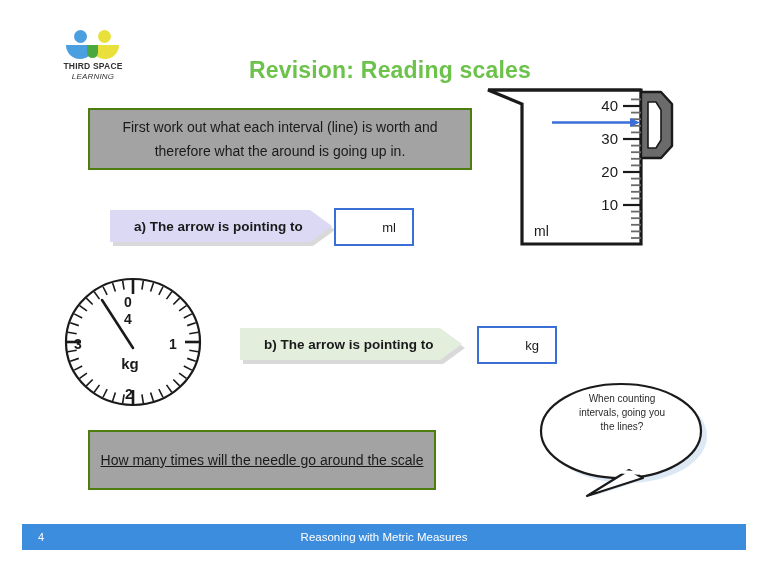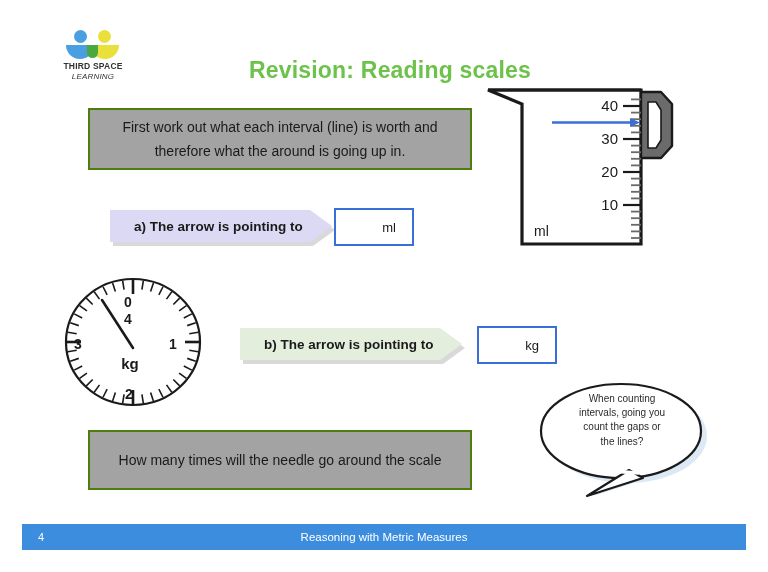--- a/index.html
+++ b/index.html
@@ -87,21 +87,21 @@
     display: flex;
     flex-direction: column;
     align-items: center;
     justify-content: center;
     color: #1a1a1a;
     font-size: 14px;
     line-height: 1.75;
     text-align: center;
   }
   #box-intro { left: 88px; top: 108px; width: 384px; height: 62px; }
-  #box-question { left: 88px; top: 430px; width: 384px; height: 60px; }
+  #box-question { left: 88px; top: 430px; width: 348px; height: 60px; text-decoration: underline; }
 
   
   .banner {
     position: absolute;
     height: 32px;
     box-sizing: border-box;
     display: flex;
     align-items: center;
     color: #1a1a1a;
     font-size: 13.5px;
@@ -334,21 +334,20 @@
     </g>
     <g>
       <ellipse cx="90" cy="53" rx="80" ry="47" fill="#ffffff" stroke="#1a1a1a" stroke-width="2.2"></ellipse>
       <path d="M 98 92 L 56 118 L 112 100 Z" fill="#ffffff" stroke="#1a1a1a" stroke-width="2.2" stroke-linejoin="round"></path>
       <path d="M 78 93 L 108 95" stroke="#ffffff" stroke-width="3.5"></path>
     </g>
   </svg>
   <div class="bubble-text">
     <div>When counting</div>
     <div>intervals, going you</div>
-    <div>count the gaps or</div>
     <div>the lines?</div>
   </div>
 
   <div id="footer">
     <div class="footer-title">Reasoning with Metric Measures</div>
     <div class="footer-page">4</div>
   </div>
 
 </div>
 

